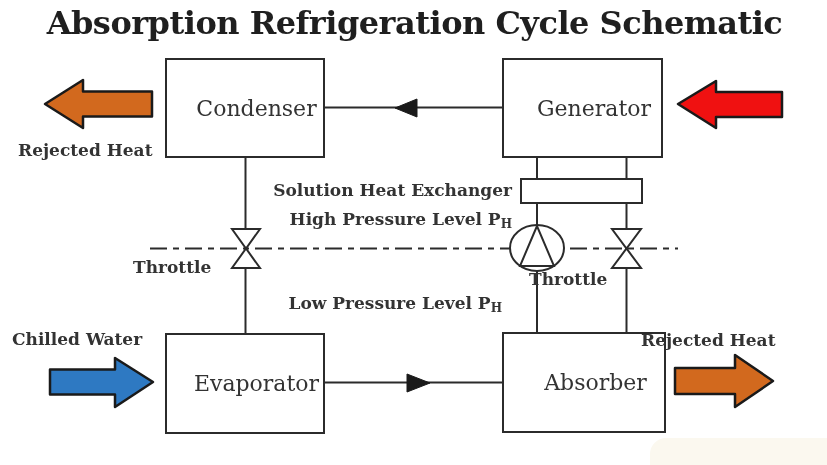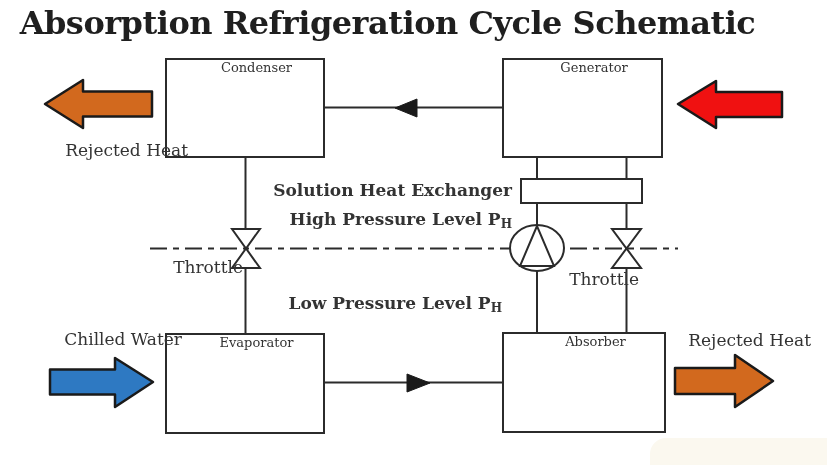--- a/index.html
+++ b/index.html
@@ -18,43 +18,44 @@
   }
   .title {
     position: absolute;
     left: 0; top: 4px;
     width: 775px;
     text-align: center;
     font-size: 32px;
     font-weight: 600;
     letter-spacing: -0.5px;
     color: #1f1f1f;
+    padding-left: 27px;
   }
   .box {
     position: absolute;
     box-sizing: border-box;
     border: 2px solid #2b2b2b;
     background: #ffffff;
     display: flex;
-    align-items: flex-start;
+    align-items: center;
     justify-content: center;
-    font-size: 13px;
+    font-size: 22px;
     padding-left: 23px;
   }
   .box-condenser  { left: 165px; top: 58px;  width: 160px; height: 100px; }
   .box-generator  { left: 502px; top: 58px;  width: 161px; height: 100px; }
   .box-evaporator { left: 165px; top: 333px; width: 160px; height: 101px; }
   .box-absorber   { left: 502px; top: 332px; width: 164px; height: 101px; }
   .box-shx        { left: 520px; top: 178px; width: 123px; height: 26px; }
   .lbl {
     position: absolute;
     font-size: 17px;
     white-space: nowrap;
   }
-  .lbl.center { text-align: right; }
+  .lbl.center { text-align: left; font-weight: bold; }
   .lbl.right  { text-align: right; font-weight: bold; }
   .lbl-rejected-heat-top    { left: 18px;  top: 140px; width: 170px; }
   .lbl-waste-heat           { left: 642px; top: 141px; width: 170px; }
   .lbl-chilled-water        { left: 12px;  top: 329px; width: 170px; }
   .lbl-rejected-heat-bottom { left: 641px; top: 330px; width: 170px; }
   .lbl-shx                  { left: 262px; top: 180px; width: 250px; }
   .lbl-high-pressure        { left: 262px; top: 209px; width: 250px; }
   .lbl-solution-pump        { left: 253px; top: 253px; width: 250px; }
   .lbl-low-pressure         { left: 252px; top: 293px; width: 250px; }
   .lbl-throttle-left        { left: 133px; top: 257px; width: 110px; }

